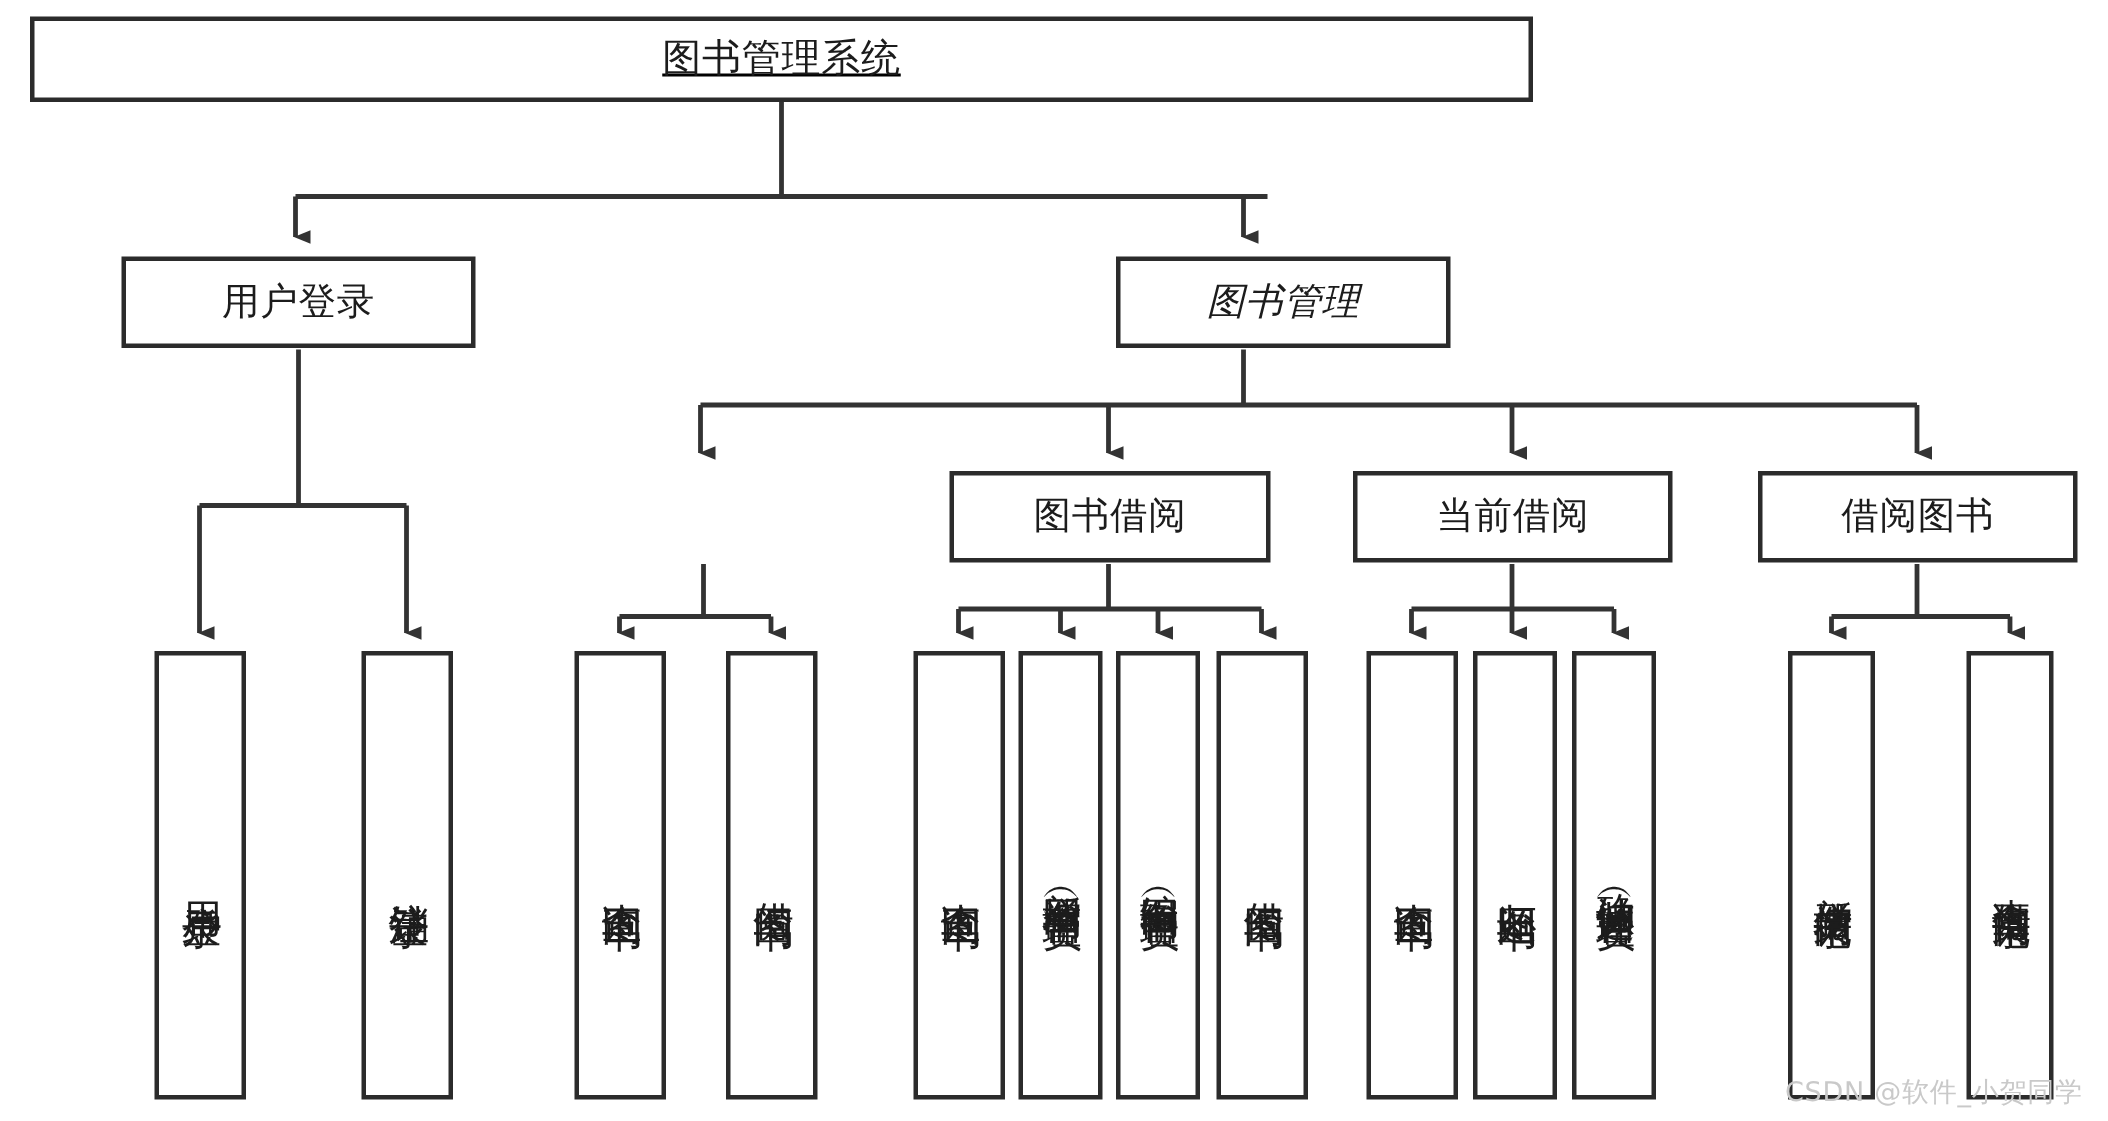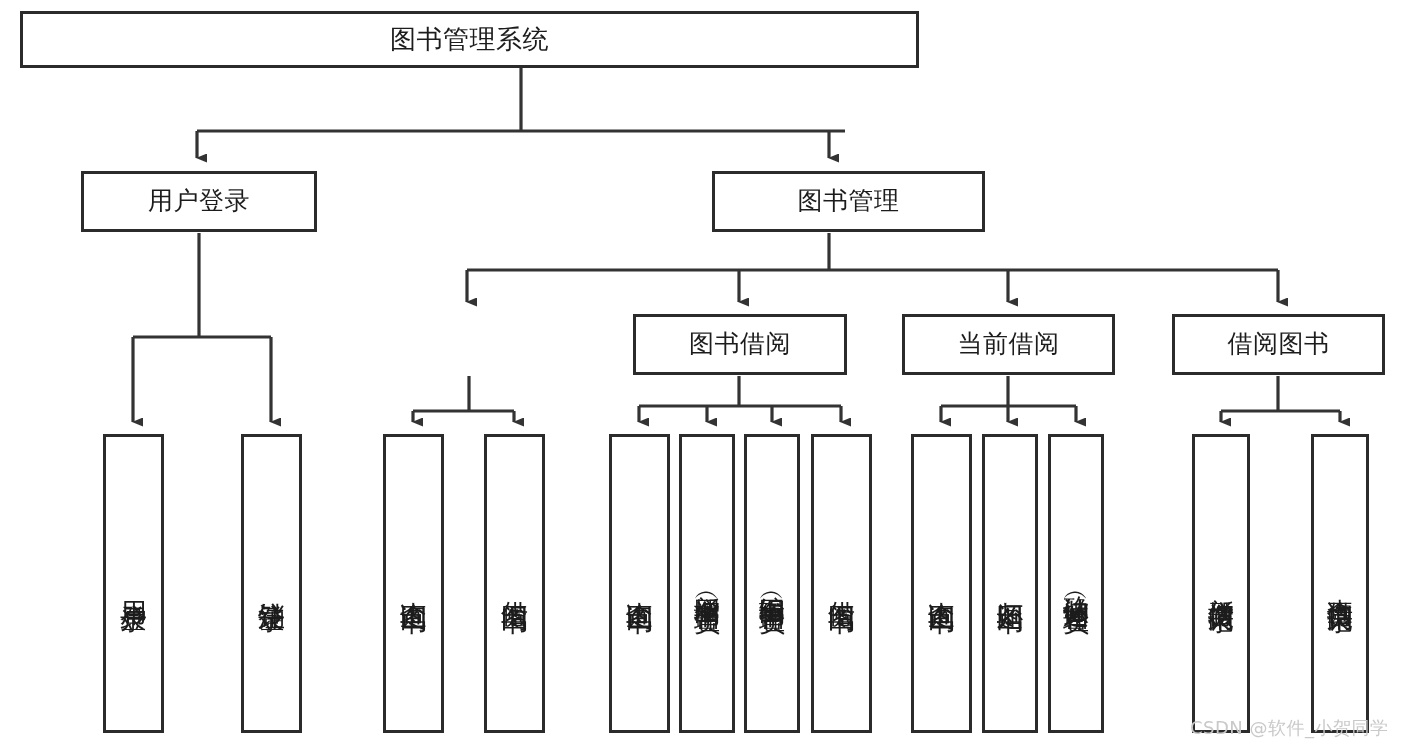--- a/index.html
+++ b/index.html
@@ -124,28 +124,28 @@
       <path d="M1008,406 L1008,422" marker-end="url(#arrow)"></path>
       <path d="M1076,406 L1076,422" marker-end="url(#arrow)"></path>
 
       <path d="M1278,376 L1278,411"></path>
       <path d="M1221,411 L1340,411"></path>
       <path d="M1221,411 L1221,422" marker-end="url(#arrow)"></path>
       <path d="M1340,411 L1340,422" marker-end="url(#arrow)"></path>
     </g>
   </svg>
 
-  <div class="node horiz root" style="left:20px; top:11px; width:899px; height:57px;">
+  <div class="node horiz root" style="left:20px; top:11px; width:1002px; height:57px;text-decoration:underline;">
     <span class="label">图书管理系统</span>
   </div>
 
   <div class="node horiz" style="left:81px; top:171px; width:236px; height:61px;">
     <span class="label">用户登录</span>
   </div>
-  <div class="node horiz" style="left:712px; top:171px; width:273px; height:61px;">
+  <div class="node horiz" style="left:744px; top:171px; width:223px; height:61px;font-style:italic;">
     <span class="label">图书管理</span>
   </div>
 
   <div class="node horiz" style="left:633px; top:314px; width:214px; height:61px;">
     <span class="label">图书借阅</span>
   </div>
   <div class="node horiz" style="left:902px; top:314px; width:213px; height:61px;">
     <span class="label">当前借阅</span>
   </div>
   <div class="node horiz" style="left:1172px; top:314px; width:213px; height:61px;">

